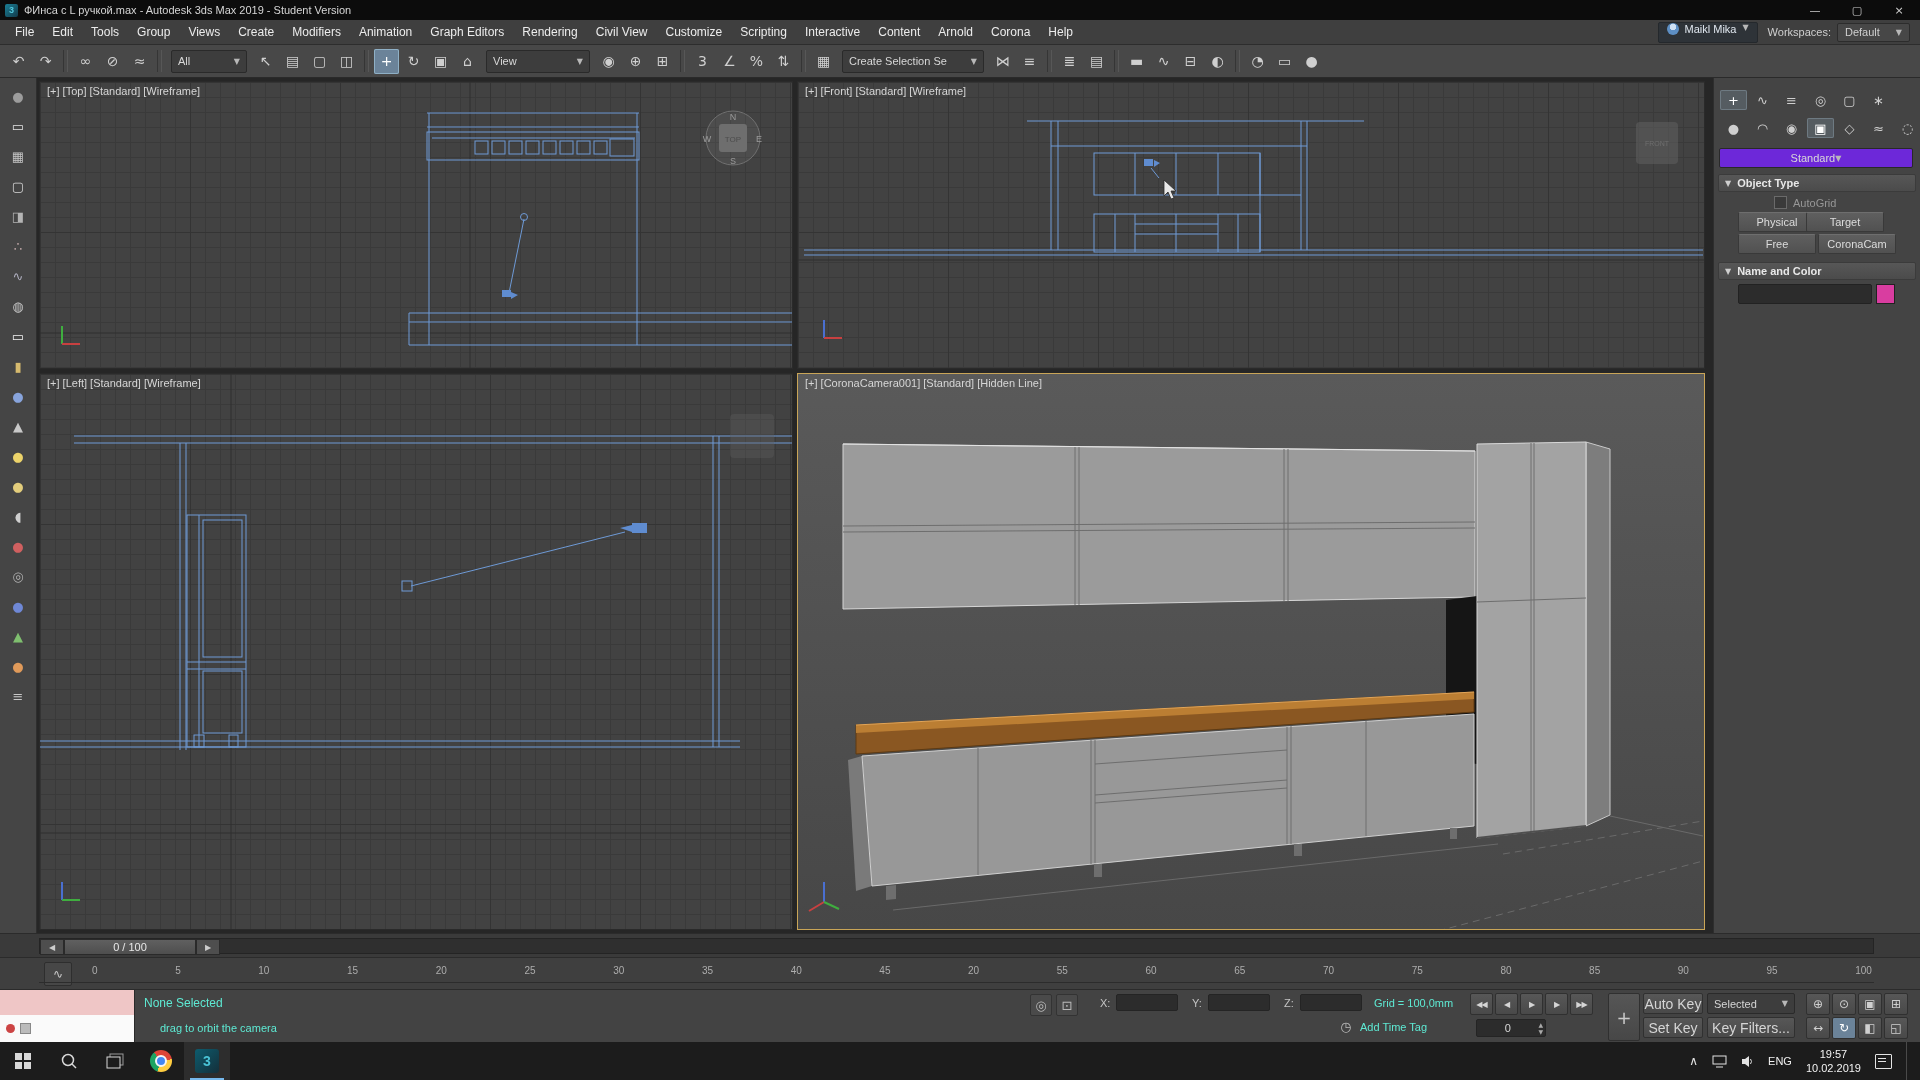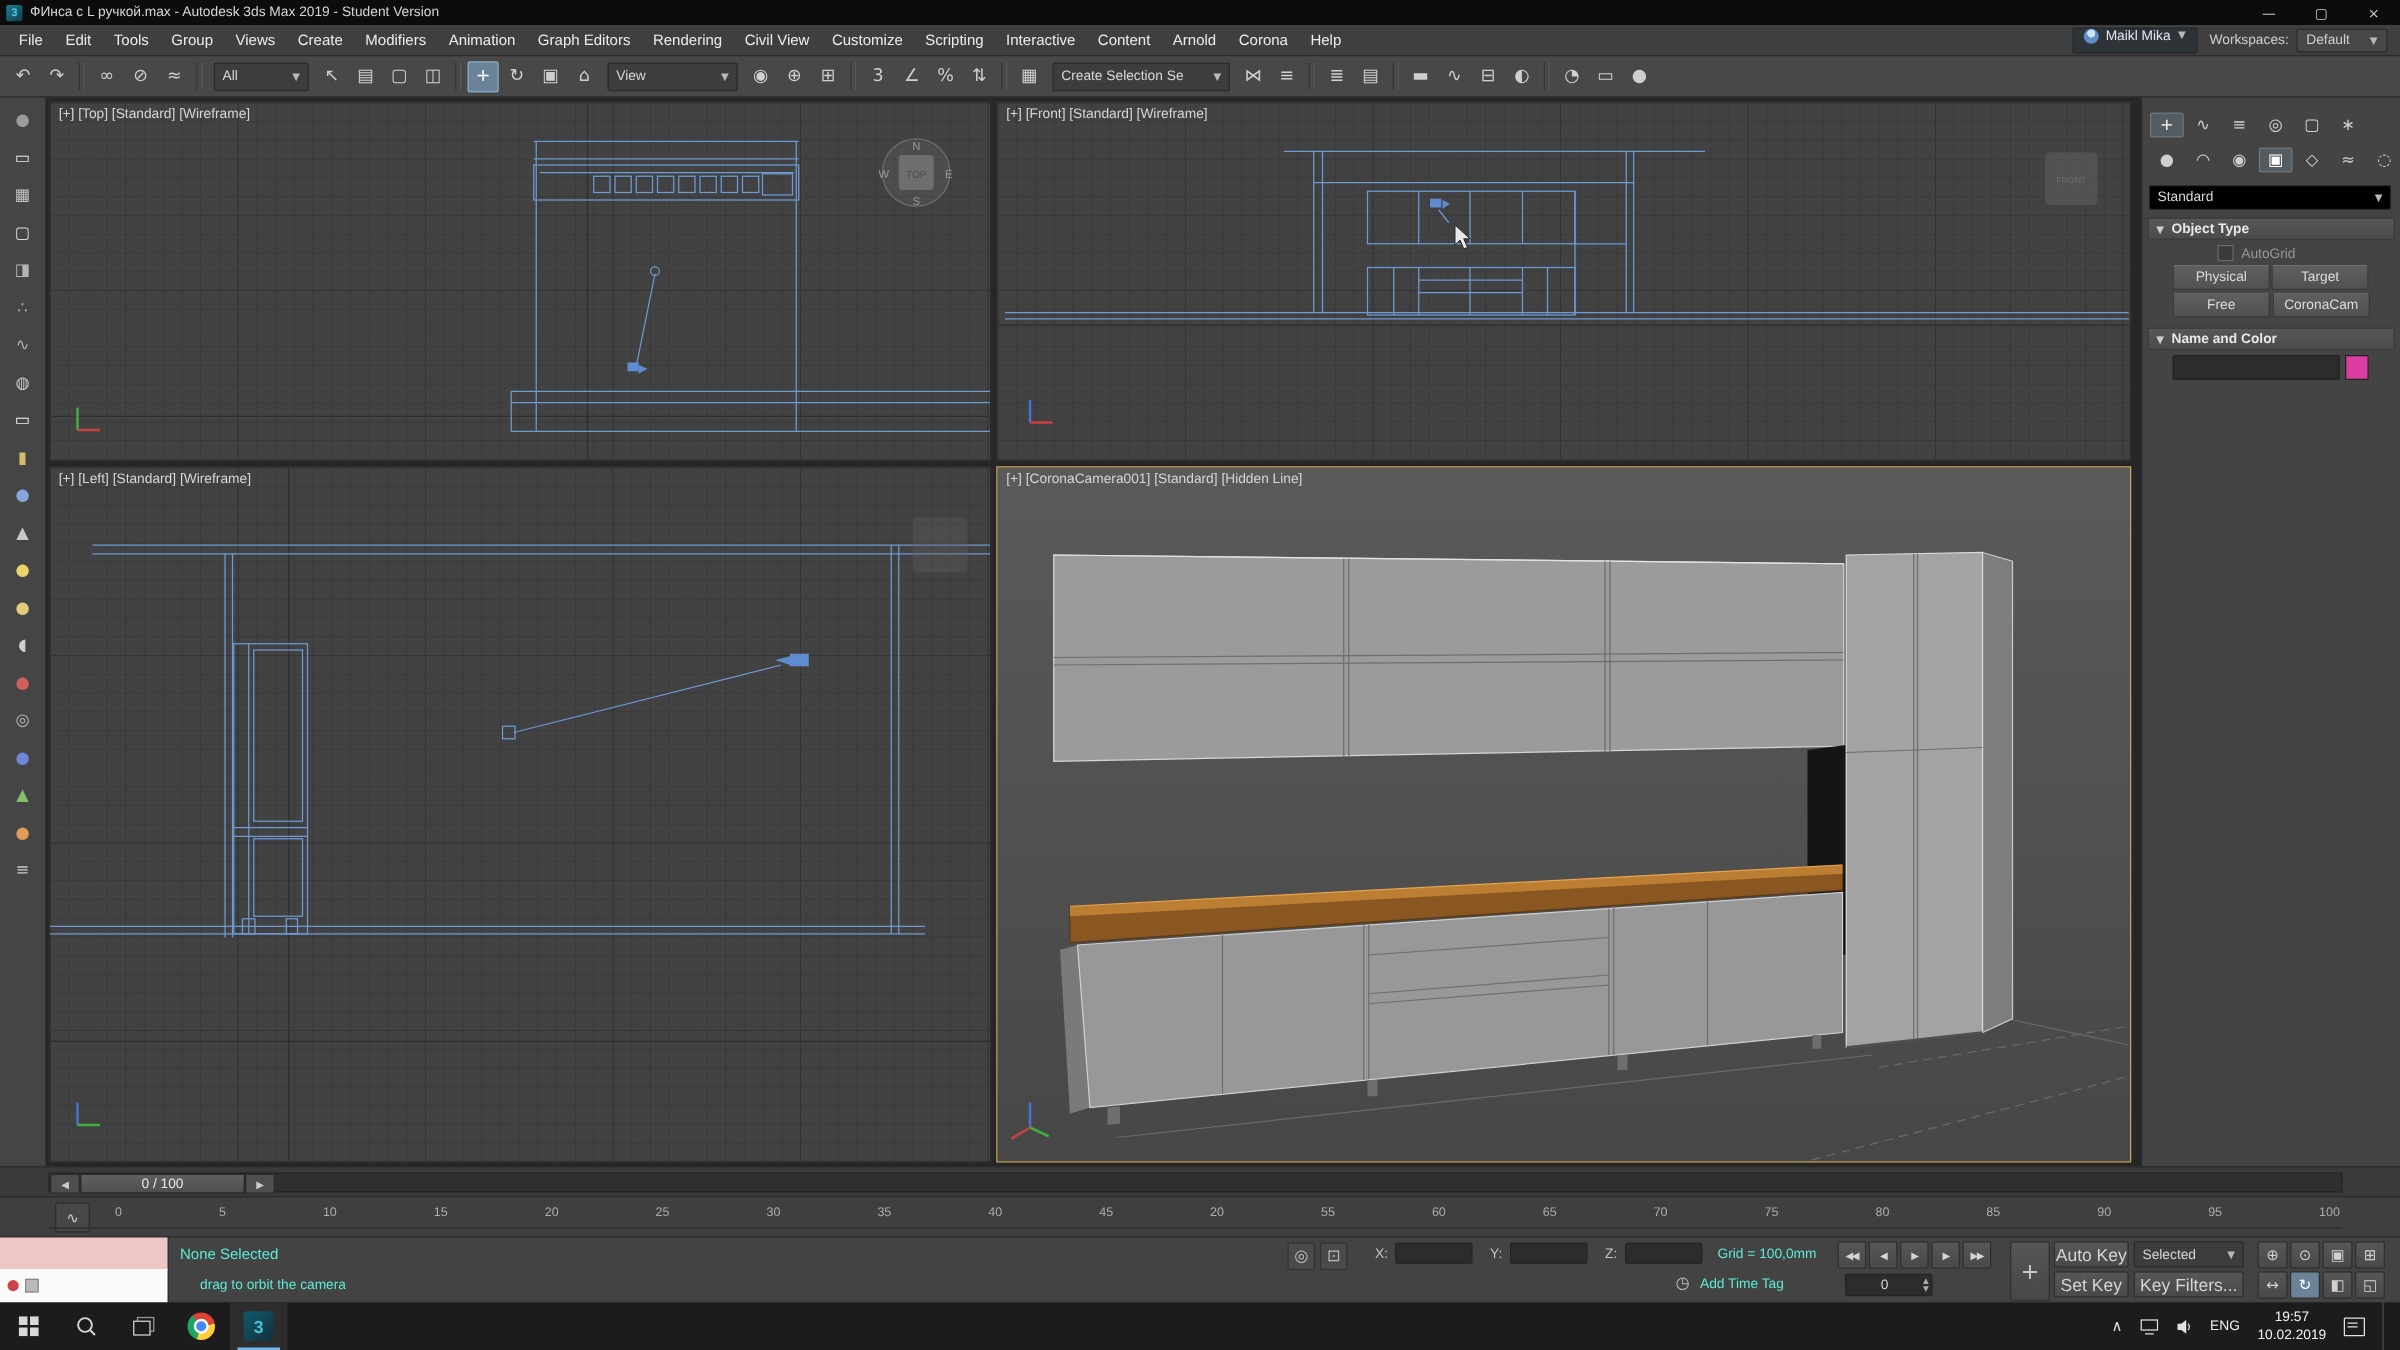--- a/index.html
+++ b/index.html
@@ -53,22 +53,22 @@
         background-size:150px 150px,150px 150px,15px 15px,15px 15px}
   #vp-camera{background:linear-gradient(180deg,#5a5a5a,#474747);border:1px solid #c9a557}
   .vp-label{position:absolute;top:3px;left:7px;font-size:11px;color:#d6d6d6;z-index:4;white-space:nowrap}
   .vp-svg{position:absolute;left:0;top:0}
 
   
   #command-panel{position:absolute;left:1713px;top:0;width:207px;height:855px;background:#444444;border-left:1px solid #2e2e2e;box-sizing:border-box}
   .cp-row{position:absolute;display:flex;gap:2px}
   .cp-tab{width:27px;height:20px;display:flex;align-items:center;justify-content:center;font-size:13px;color:#cfcfcf;border-radius:2px}
   .cp-tab.active{background:#555c61;box-shadow:inset 0 0 0 1px #6e7a82;color:#fff}
-  #cp-dropdown{position:absolute;left:5px;top:70px;width:194px;height:20px;background:#000000;border:1px solid #292929;border-radius:2px;
-               display:flex;align-items:center;justify-content:space-between;padding:0 6px;box-sizing:border-box;font-size:11px;color:#d8d8d8}
+  #cp-dropdown{position:absolute;left:5px;top:70px;width:194px;height:20px;background:#6d28d9;border:1px solid #292929;border-radius:2px;
+               display:flex;align-items:center;justify-content:center;padding:0 6px;box-sizing:border-box;font-size:11px;color:#d8d8d8}
   .rollout{position:absolute;left:4px;width:198px;height:18px;background:linear-gradient(#575757,#4b4b4b);border:1px solid #3b3b3b;
            border-radius:2px;display:flex;align-items:center;gap:6px;padding:0 6px;box-sizing:border-box;font-size:11px;font-weight:bold;color:#e8e8e8}
   .rollout .caret{color:#cfcfcf}
   #autogrid-row{position:absolute;left:60px;top:118px;display:flex;align-items:center;gap:6px;font-size:11px;color:#979797}
   #autogrid-box{width:11px;height:11px;background:#3a3a3a;border:1px solid #6a6a6a}
   .cp-btn{position:absolute;width:76px;height:18px;background:linear-gradient(#5f5f5f,#515151);border:1px solid #393939;border-top-color:#6e6e6e;
           border-radius:2px;display:flex;align-items:center;justify-content:center;font-size:11px;color:#dcdcdc}
   #name-input{position:absolute;left:24px;top:206px;width:134px;height:20px;background:#2c2c2c;border:1px solid #222;border-radius:2px;box-sizing:border-box}
   #color-swatch{position:absolute;left:162px;top:206px;width:19px;height:20px;border:1px solid #222;box-sizing:border-box}
 
@@ -566,21 +566,21 @@
       <span class="caret icon">▼</span>
       <span>Object Type</span>
     </div>
     <div id="autogrid-row">
       <span id="autogrid-box"></span>
       <span>AutoGrid</span>
     </div>
     <div class="cp-btn" style="left:24px;top:134px">
         <span>Physical</span>
       </div>
-    <div class="cp-btn" style="left:103px;top:134px">
+    <div class="cp-btn" style="left:92px;top:134px">
         <span>Target</span>
       </div>
     <div class="cp-btn" style="left:24px;top:156px">
         <span>Free</span>
       </div>
     <div class="cp-btn" style="left:104px;top:156px">
         <span>CoronaCam</span>
       </div>
     <div class="rollout" style="top:184px">
       <span class="caret icon">▼</span>

